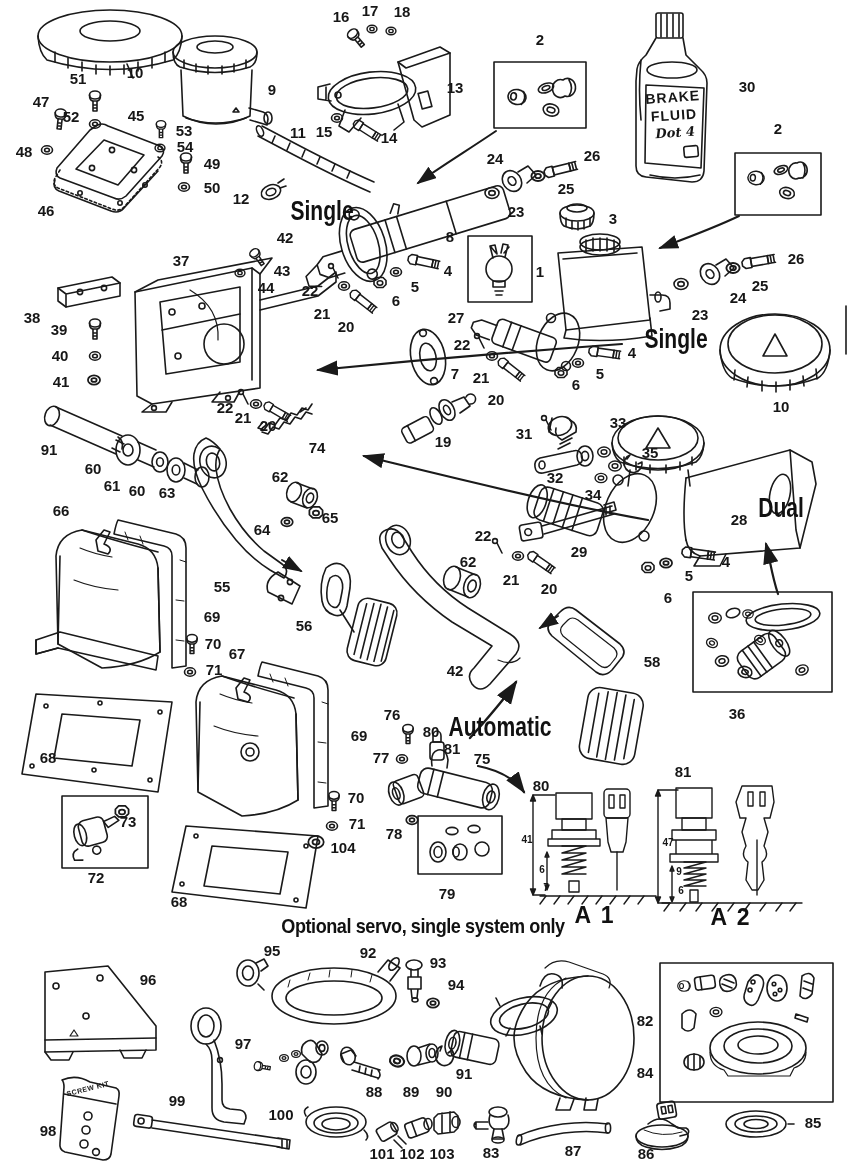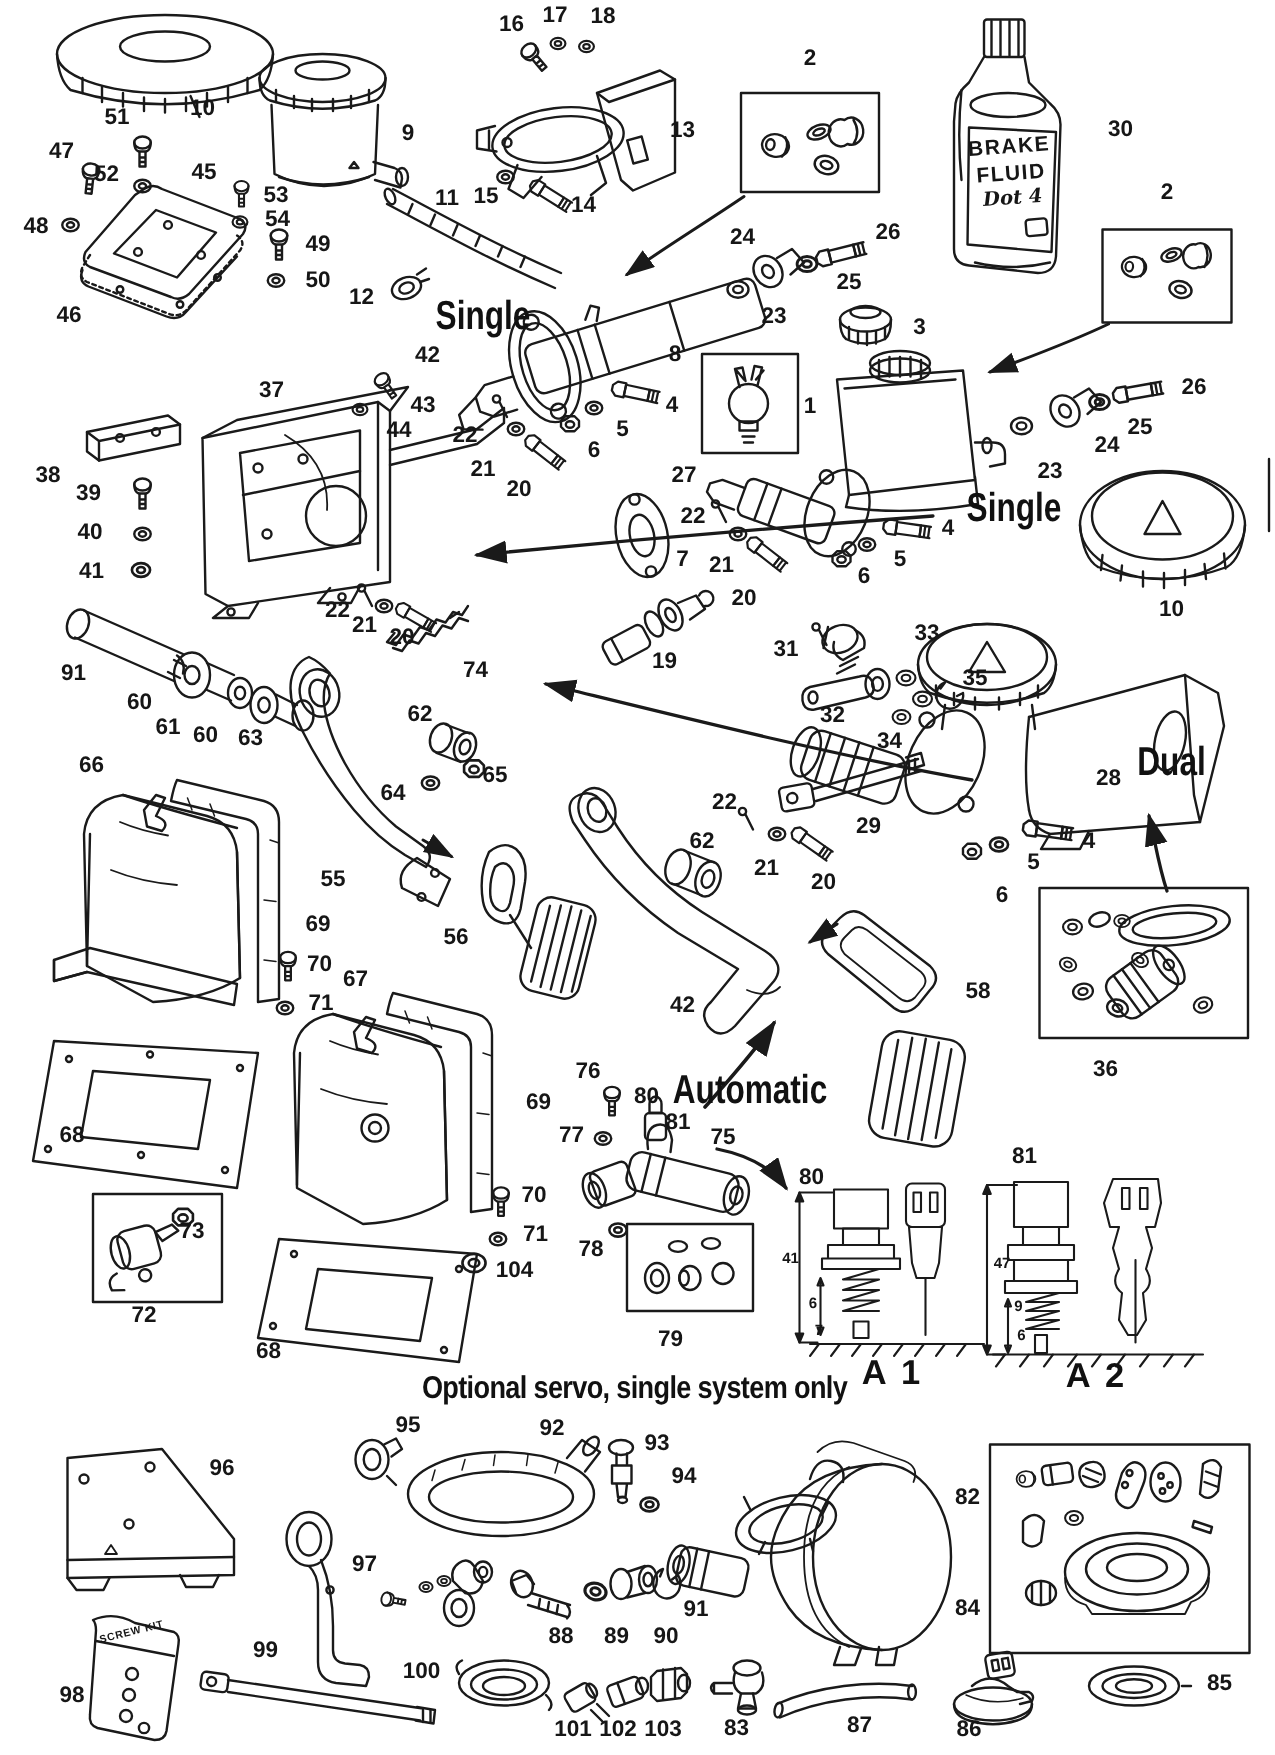--- a/index.html
+++ b/index.html
@@ -852,21 +852,21 @@
       <span class="part-num" style="left: 456px; top: 984px;">94</span>
       <span class="part-num" style="left: 374px; top: 1091px;">88</span>
       <span class="part-num" style="left: 411px; top: 1091px;">89</span>
       <span class="part-num" style="left: 444px; top: 1091px;">90</span>
       <span class="part-num" style="left: 464px; top: 1073px;">91</span>
       <span class="part-num" style="left: 281px; top: 1114px;">100</span>
       <span class="part-num" style="left: 382px; top: 1153px;">101</span>
       <span class="part-num" style="left: 412px; top: 1153px;">102</span>
       <span class="part-num" style="left: 442px; top: 1153px;">103</span>
       <span class="part-num" style="left: 491px; top: 1152px;">83</span>
-      <span class="part-num" style="left: 645px; top: 998px;">82</span>
+      <span class="part-num" style="left: 645px; top: 1020px;">82</span>
       <span class="part-num" style="left: 645px; top: 1072px;">84</span>
       <span class="part-num" style="left: 573px; top: 1150px;">87</span>
       <span class="part-num" style="left: 646px; top: 1153px;">86</span>
       <span class="part-num" style="left: 813px; top: 1122px;">85</span>
       <span class="anno anno-big" style="left: 322px; top: 211px;">Single</span>
       <span class="anno anno-big" style="left: 676px; top: 339px;">Single</span>
       <span class="anno anno-big" style="left: 781px; top: 508px;">Dual</span>
       <span class="anno anno-big" style="left: 500px; top: 727px;">Automatic</span>
       <span class="anno anno-note" style="left: 423px; top: 926px;">Optional servo, single system only</span>
       <span class="anno anno-section" style="left: 595px; top: 915px;">A 1</span>

